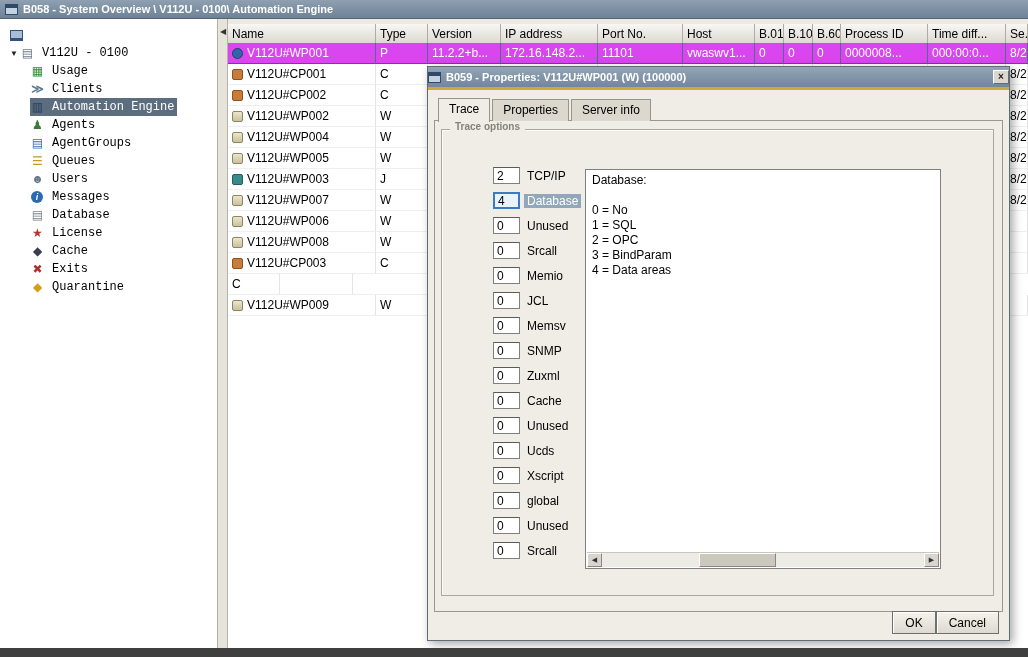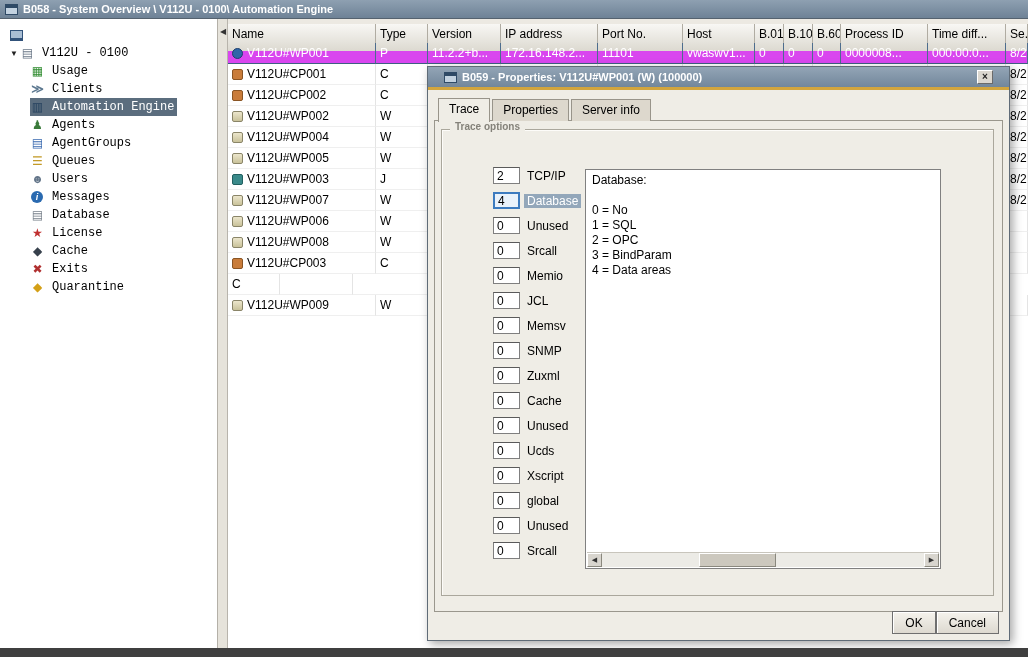--- a/index.html
+++ b/index.html
@@ -44,38 +44,38 @@
 
   
   .splitter { position:absolute; left:218px; top:19px; width:10px; height:629px;
               background:#e6e3db; border-right:1px solid #b8b4ac; }
   .collapse-arrow { position:absolute; left:0; top:8px; width:10px; text-align:center; font-size:8px; color:#333; }
 
   
   .main { position:absolute; left:228px; top:24px; width:800px; height:624px; background:#fff; }
   .grid-header { display:flex; height:19px; border-bottom:1px solid #9a968c; }
   .hcell { padding:3px 4px 0; border-right:1px solid #b0aca2; background:linear-gradient(#f8f7f4,#dcd9d0);
-           white-space:nowrap; overflow:hidden; font-size:12px; height:27px; }
+           white-space:nowrap; overflow:hidden; font-size:12px; height:19px; }
   .grid-row { display:flex; height:21px; }
   .cell { display:flex; align-items:center; padding:0 4px; border-right:1px solid #e4e4e4;
           border-bottom:1px solid #efefef; white-space:nowrap; overflow:hidden; height:21px; }
   .grid-row.selected { background:#d946ef; color:#fff; }
   .grid-row.selected .cell { border-right-color:#4d6d8e; border-bottom-color:#3e5f82; }
   .row-icon { display:inline-block; width:11px; height:11px; margin-right:4px; flex:none;
               border-radius:2px; background:#cfcabb; border:1px solid #8a8568; }
   .row-icon.t-P { background:#2f66a8; border-color:#1d3f6b; border-radius:50%; }
   .row-icon.t-C { background:#c97c3a; border-color:#8a5524; }
   .row-icon.t-W { background:linear-gradient(#ece6cc,#c9c29a); border-color:#8a8568; }
   .row-icon.t-J { background:#3a8a8a; border-color:#226060; }
 
   
   .dialog { position:absolute; left:427px; top:66px; width:583px; height:575px;
             background:#efede6; border:1px solid #5f6b77; box-shadow:3px 3px 9px rgba(0,0,0,.35); z-index:10; }
   .dlg-titlebar { height:20px; background:linear-gradient(#93a5b6,#72879b);
-                  display:flex; align-items:center; gap:5px; padding:0 16px;
+                  display:flex; align-items:center; gap:5px; padding:0 0;
                   color:#fff; font-size:11px; font-weight:bold; }
   .dlg-title { flex:1; white-space:nowrap; overflow:hidden; }
   .dlg-close { width:16px; height:14px; background:#dbd7cf; border:1px solid;
                border-color:#fff #6a6a6a #6a6a6a #fff; font-size:10px; line-height:12px;
                text-align:center; color:#222; cursor:default; font-weight:bold; }
   .gold-line { height:3px; background:#d2a53d; }
   .tab-row { position:absolute; left:10px; top:31px; display:flex; align-items:flex-end; z-index:3; }
   .tab { padding:3px 10px 4px; background:#ddd8cd; border:1px solid #98948a; border-bottom:none;
          margin-right:2px; font-size:12px; }
   .tab.active { background:#efede6; padding-bottom:6px; margin-bottom:-1px; position:relative; z-index:4; }

